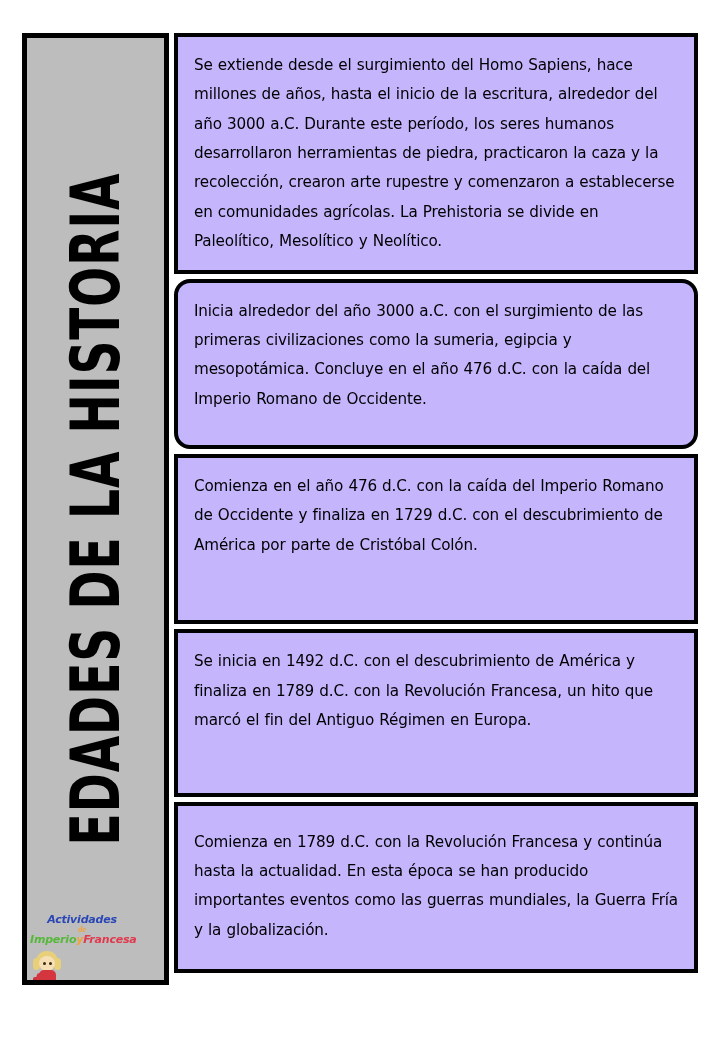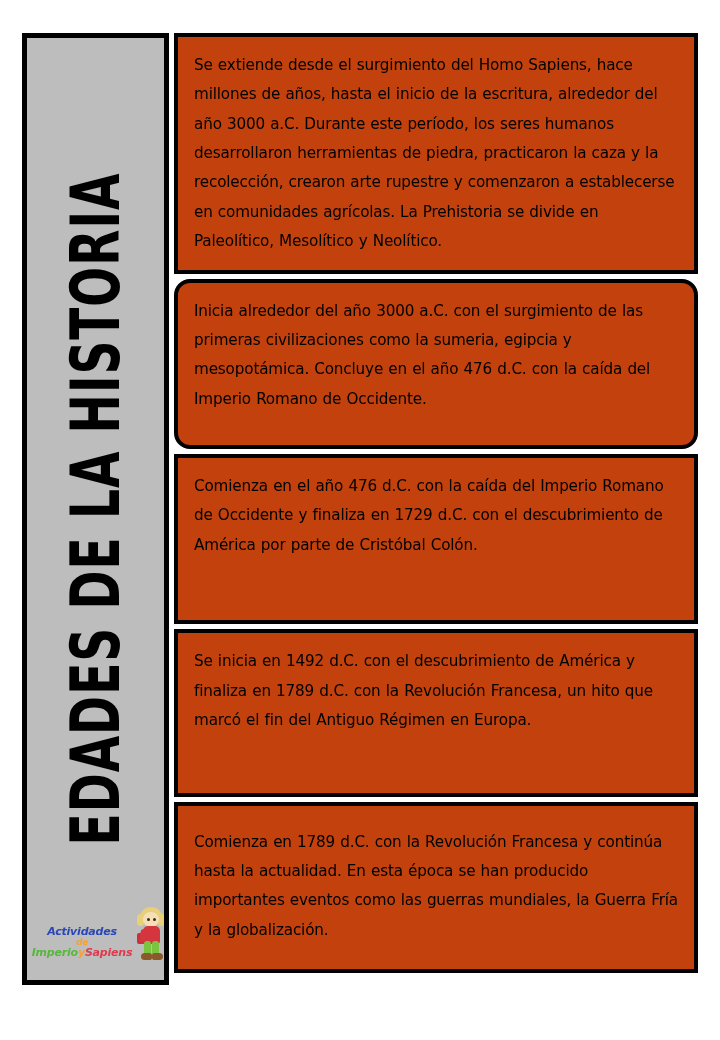--- a/index.html
+++ b/index.html
@@ -53,41 +53,41 @@
     line-height: 1;
     display: block;
     transform: scaleY(1.42);
     transform-origin: center center;
   }
 
   
   #logo {
     position: absolute;
     left: 3px;
-    bottom: 19px;
+    bottom: 0;
     width: 138px;
     height: 66px;
     display: flex;
-    align-items: flex-end;
+    flex-direction: column;
   }
   #logo-words {
     width: 104px;
     padding-bottom: 3px;
     text-align: center;
     line-height: 1.02;
   }
   .logo-line {
     white-space: nowrap;
     font-family: "DejaVu Sans", sans-serif;
     font-weight: 700;
     font-style: italic;
     font-size: 11px;
     letter-spacing: -0.2px;
   }
-  .logo-line.small { font-size: 9px; }
+  .logo-line.small { font-size: 9px; font-family: Liberation Serif, serif; }
   .w-blue   { color: #2a47b5; }
   .w-orange { color: #f0a33c; }
   .w-green  { color: #55b83a; }
   .w-red    { color: #e03a4e; }
 
   
   #logo-kid {
     position: relative;
     width: 32px;
     height: 56px;
@@ -112,21 +112,21 @@
   
   #boxes {
     flex: 1 1 auto;
     display: flex;
     flex-direction: column;
     margin-left: 5px;
   }
   .age-box {
     border: 4px solid #000000;
     box-sizing: border-box;
-    background: #c2410c;
+    background: #c4b5fd;
     padding: 14px 14px 10px 16px;
     margin-bottom: 5px;
     overflow: hidden;
   }
   .age-box:last-child { margin-bottom: 12px; }
 
   .age-box p {
     margin: 0;
     font-family: "DejaVu Sans", sans-serif;
     font-size: 15.2px;
@@ -152,21 +152,21 @@
 
     <div id="title-rotor">
       <span id="title-text">EDADES DE LA HISTORIA</span>
     </div>
 
     <div id="logo">
       <div id="logo-words">
         <div class="logo-line w-blue">Actividades</div>
         <div class="logo-line small w-orange">de</div>
         <div class="logo-line">
-          <span class="w-green">Imperio</span><span class="w-orange small">y</span><span class="w-red">Sapiens</span>
+          <span class="w-green">Imperio</span><span class="w-orange small">y</span><span class="w-red">Francesa</span>
         </div>
       </div>
       <div id="logo-kid">
         <i class="kid-hair"></i>
         <i class="kid-hair2"></i>
         <i class="kid-hair3"></i>
         <i class="kid-face"></i>
         <i class="kid-eye-l"></i>
         <i class="kid-eye-r"></i>
         <i class="kid-body"></i>

